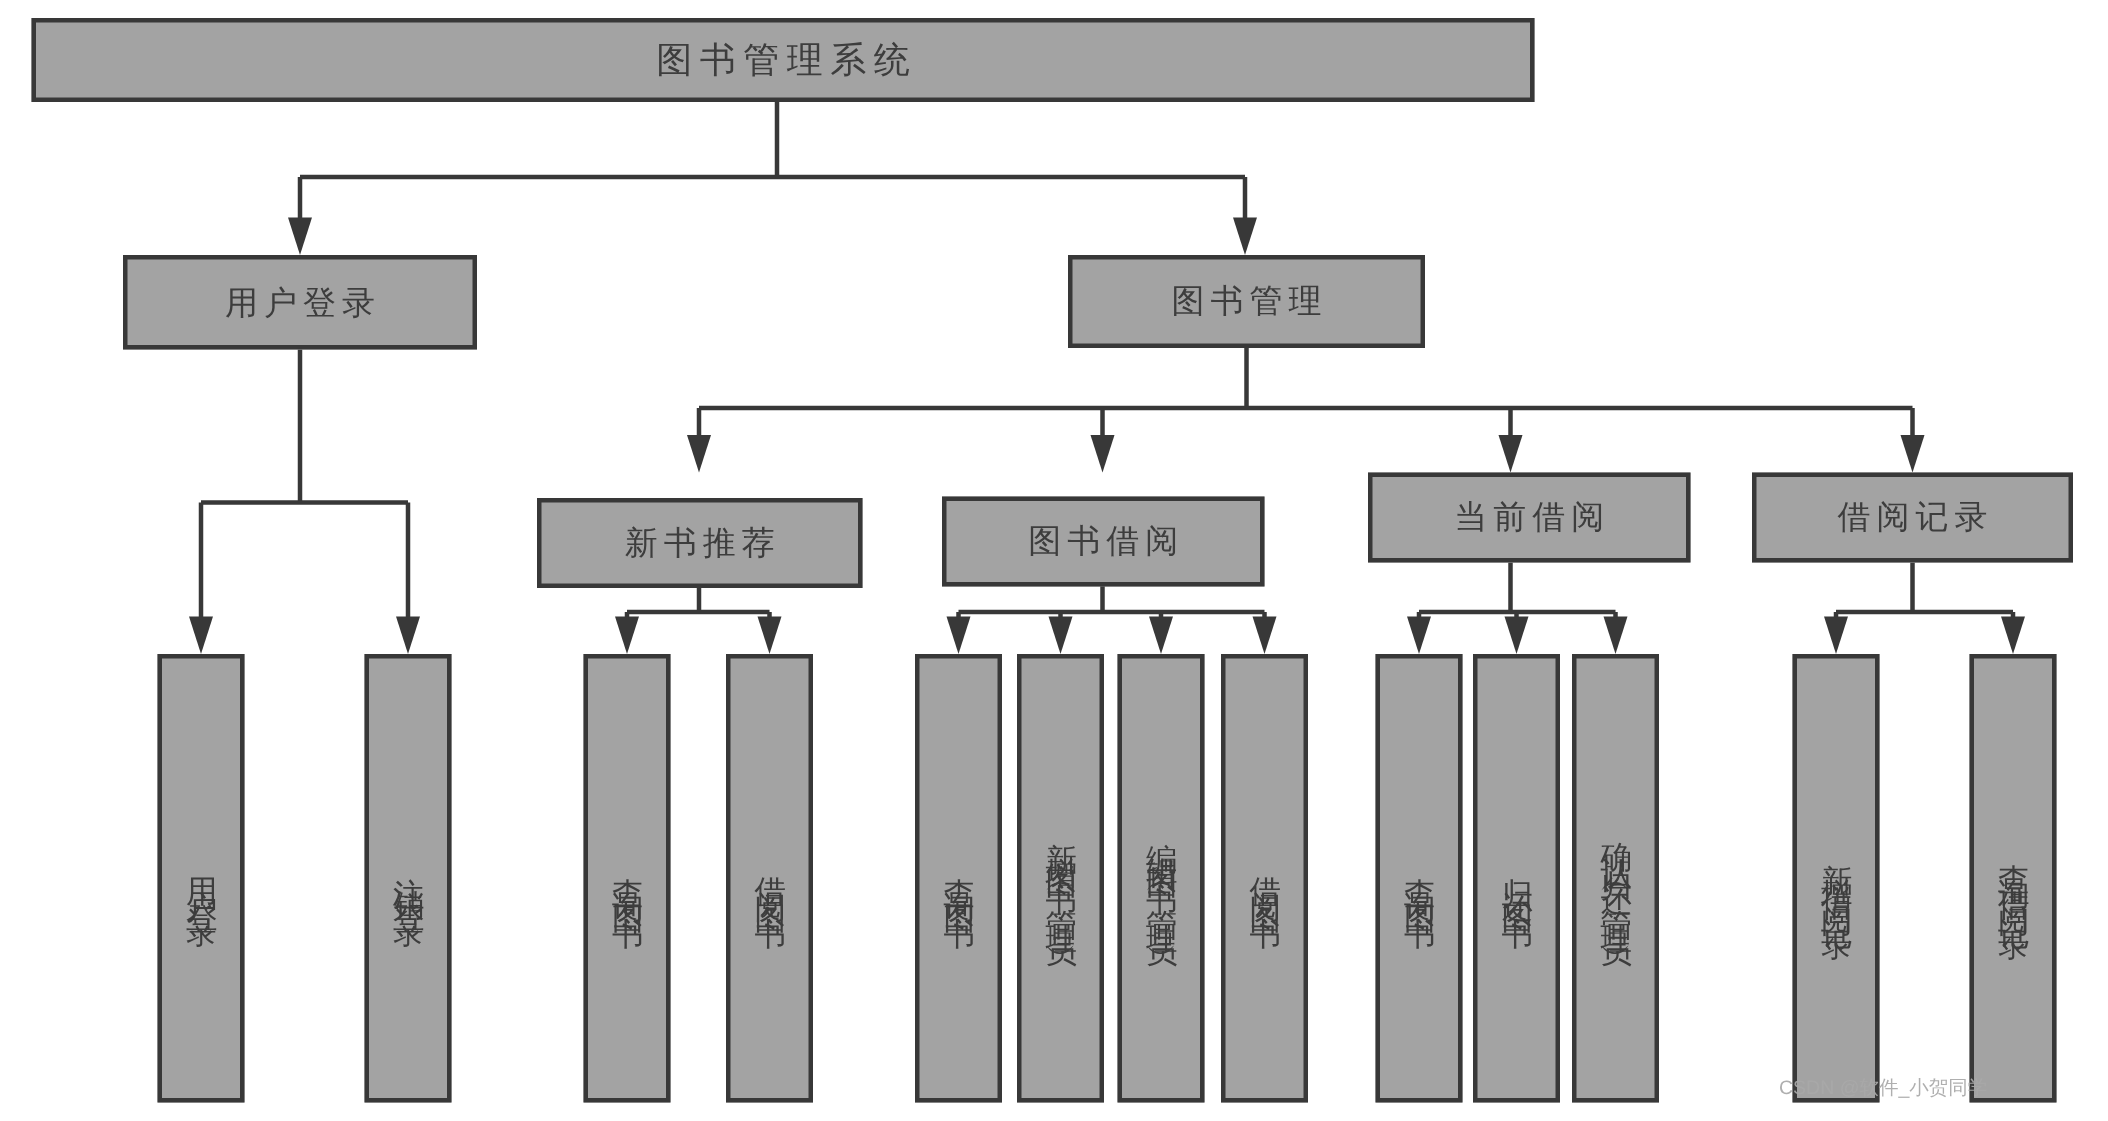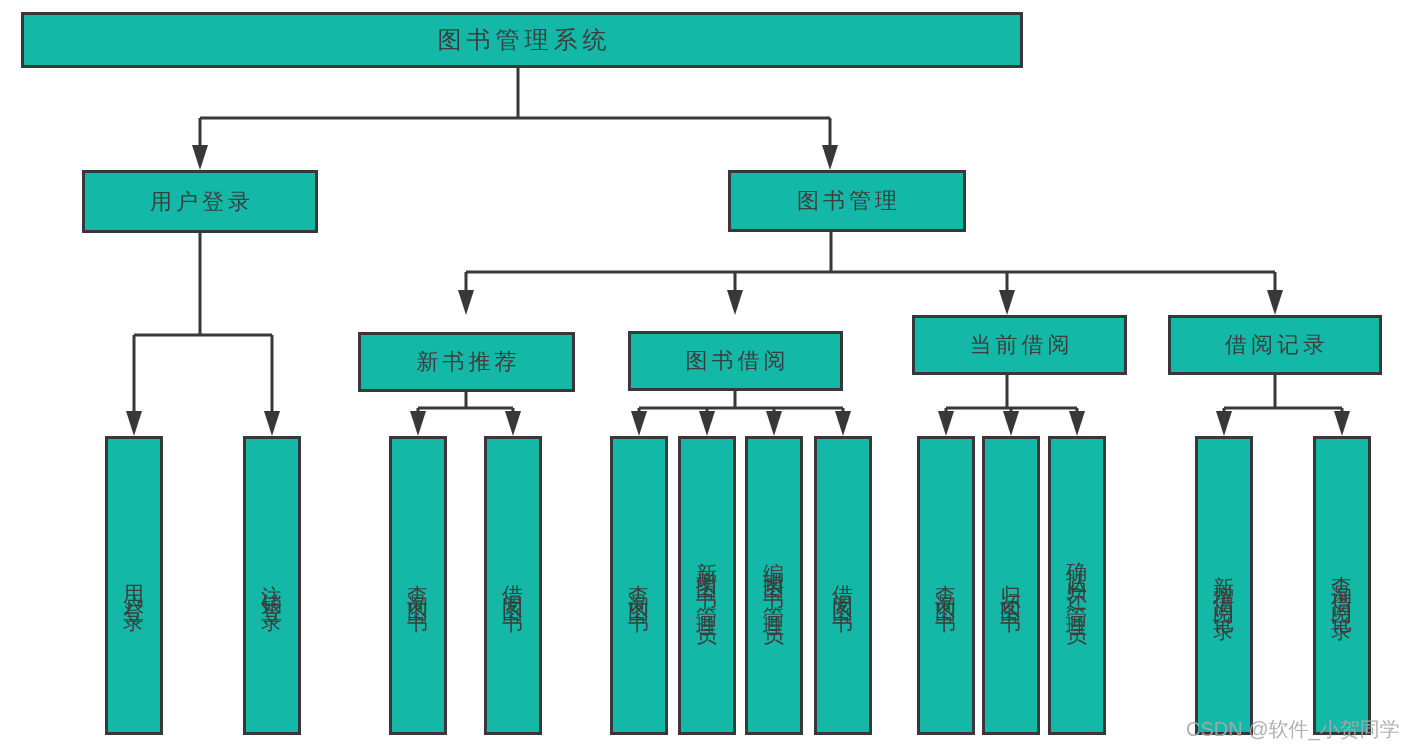--- a/index.html
+++ b/index.html
@@ -18,21 +18,21 @@
   #connector-layer {
     position: absolute;
     left: 0;
     top: 0;
     width: 1405px;
     height: 747px;
   }
   .node {
     position: absolute;
     box-sizing: border-box;
-    background: #14b8a6;
+    background: #a3a3a3;
     border: 3px solid #383838;
     display: flex;
     align-items: center;
     justify-content: center;
     color: #3d3d3d;
   }
   .hnode .lbl {
     font-size: 22px;
     letter-spacing: 4px;
     text-indent: 4px;
@@ -49,21 +49,21 @@
     font-size: 21px;
     letter-spacing: 9px;
     white-space: nowrap;
     color: #3d3d3d;
     line-height: 1;
   }
   #watermark {
     position: absolute;
     left: 1186px;
     top: 716px;
-    font-size: 20px;
+    font-size: 13px;
     color: #a9a9a9;
     opacity: 0.92;
     white-space: nowrap;
     z-index: 5;
   }
 </style>
 </head>
 <body>
 
 <div id="canvas">
@@ -113,21 +113,21 @@
     </g>
   </svg>
 
   <div class="node hnode root" style="left:21px; top:12px; width:1002px; height:56px;">
     <span class="lbl">图书管理系统</span>
   </div>
 
   <div class="node hnode" style="left:82px; top:170px; width:236px; height:63px;">
     <span class="lbl">用户登录</span>
   </div>
-  <div class="node hnode" style="left:728px; top:170px; width:238px; height:62px;">
+  <div class="node hnode" style="left:712px; top:170px; width:238px; height:62px;">
     <span class="lbl">图书管理</span>
   </div>
 
   <div class="node hnode" style="left:358px; top:332px; width:217px; height:60px;">
     <span class="lbl">新书推荐</span>
   </div>
   <div class="node hnode" style="left:628px; top:315px; width:215px; height:60px;margin-top:16px;">
     <span class="lbl">图书借阅</span>
   </div>
   <div class="node hnode" style="left:900px; top:315px; width:215px; height:60px;margin-left:12px;">

